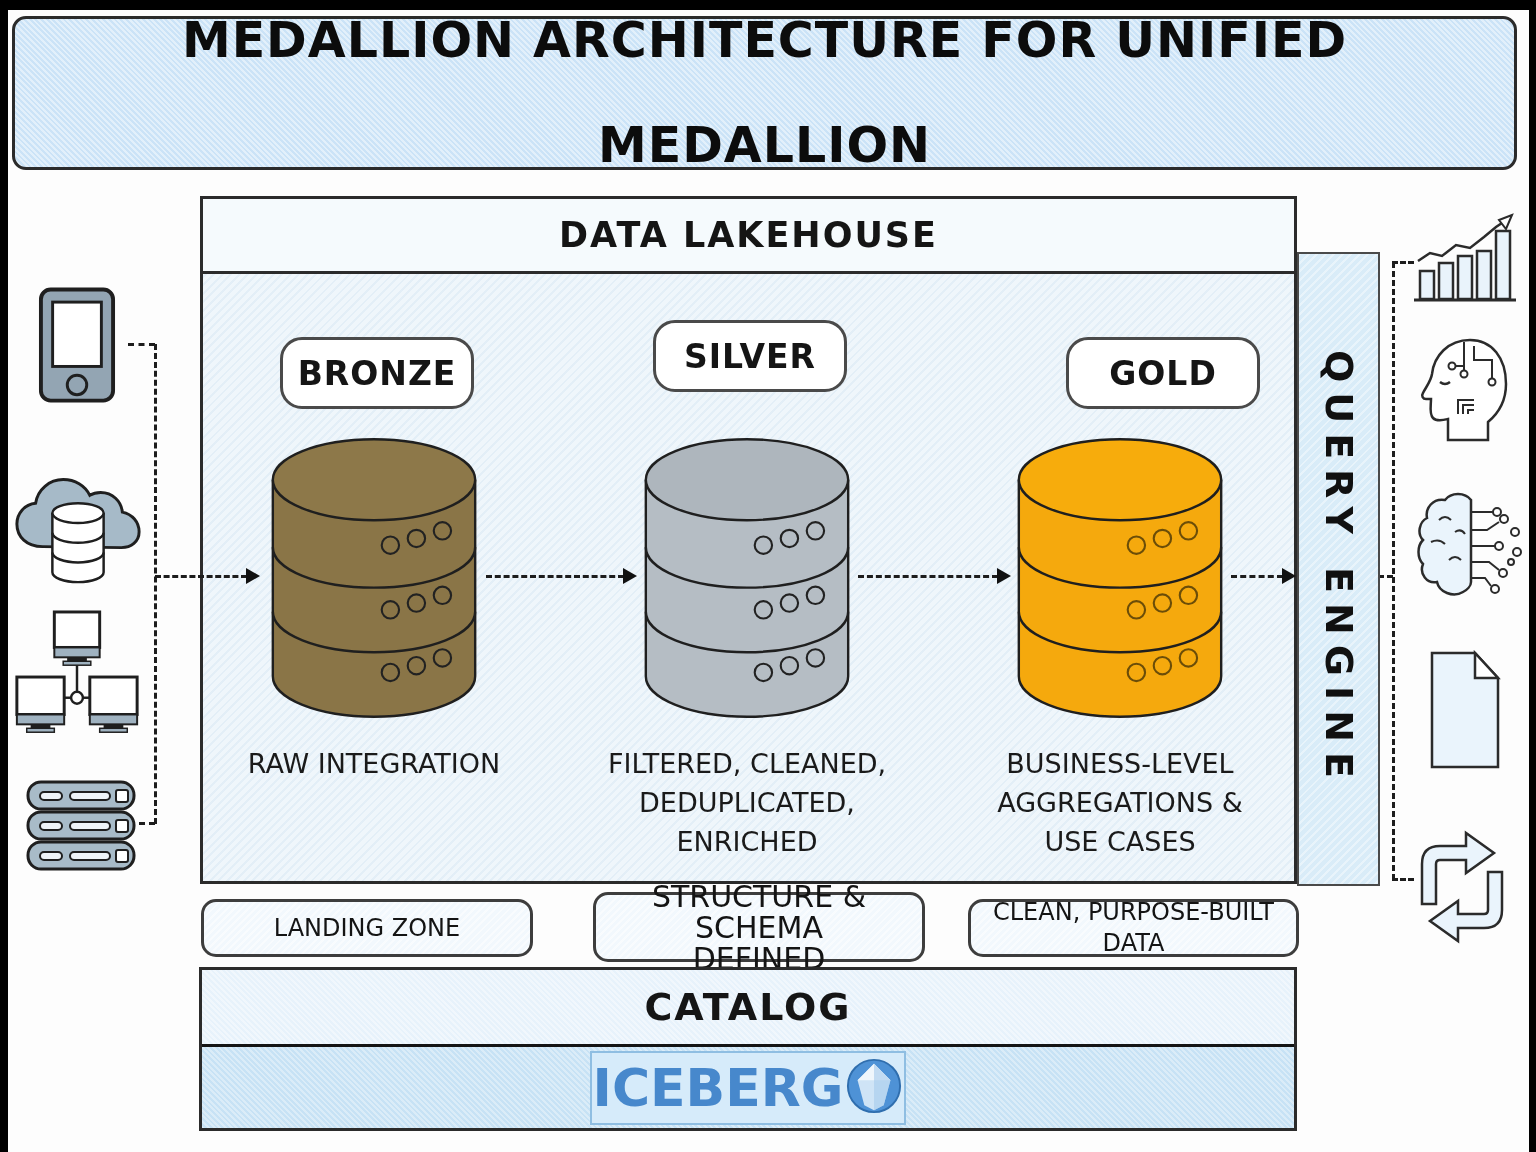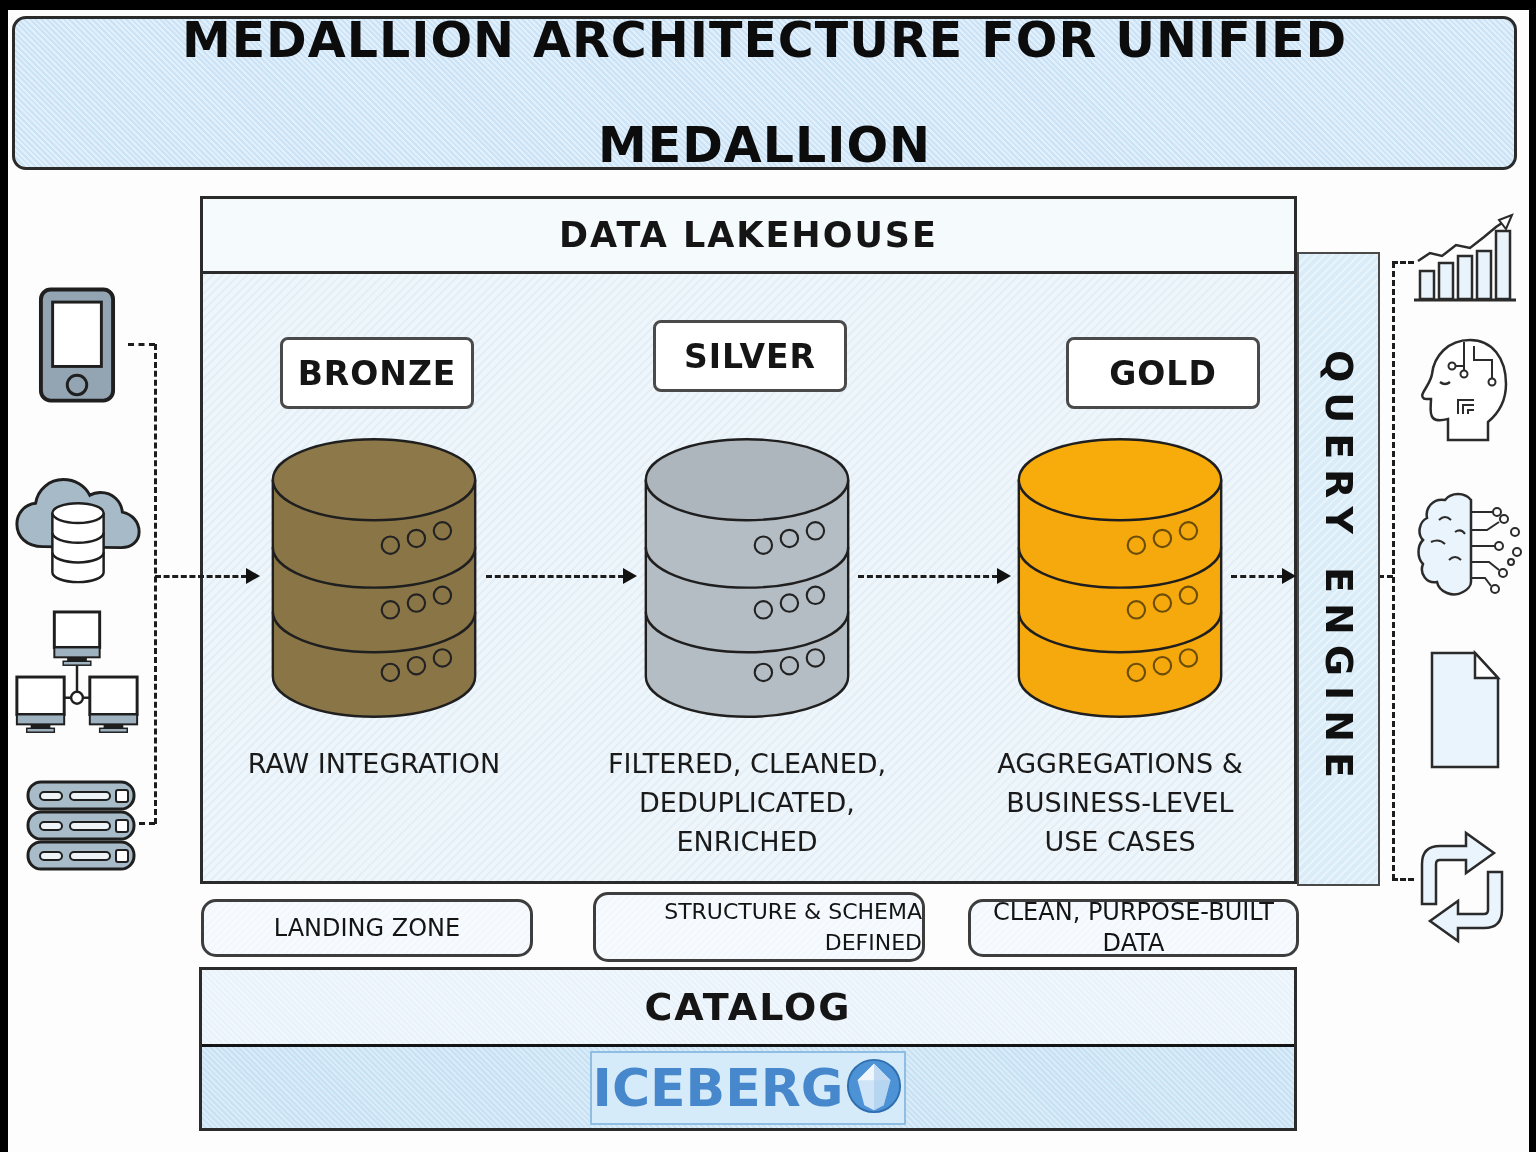--- a/index.html
+++ b/index.html
@@ -26,21 +26,21 @@
     left:200px;top:196px;width:1091px;height:682px;border:3px solid #2b2b2b;
     background:#eff6fb;
     background-image:repeating-linear-gradient(135deg,rgba(185,212,233,.22) 0 2px,transparent 2px 6px);
   }
   .lakehouse-header{
     left:200px;top:196px;width:1091px;height:72px;border:3px solid #2b2b2b;
     background:#f5fafd;display:flex;align-items:center;justify-content:center;
     font-size:35px;font-weight:600;letter-spacing:2px;
   }
   .badge{
-    width:188px;height:66px;border:3px solid #4a4a4a;border-radius:8px;background:#fff;
+    width:188px;height:66px;border:3px solid #4a4a4a;border-radius:22px;background:#fff;
     display:flex;align-items:center;justify-content:center;
     font-size:33px;font-weight:700;letter-spacing:1px;
   }
   .badge.bronze{left:280px;top:337px;}
   .badge.silver{left:653px;top:320px;}
   .badge.gold{left:1026px;top:337px;margin-left:40px;}
   .cyl{width:212px;height:290px;}
   .cyl.bronze{left:268px;top:433px;}
   .cyl.silver{left:641px;top:433px;}
   .cyl.gold{left:1014px;top:433px;}
@@ -63,21 +63,21 @@
     writing-mode:vertical-rl;font-size:38px;font-weight:600;letter-spacing:10px;color:#101010;white-space:nowrap;
   }
   
   .note{
     border:3px solid #3d3d3d;border-radius:15px;background:#f2f8fd;
     background-image:repeating-linear-gradient(135deg,rgba(255,255,255,.5) 0 2px,transparent 2px 5px);
     display:flex;flex-direction:column;align-items:center;justify-content:center;
     font-size:24px;line-height:31px;text-align:center;color:#141414;
   }
   .note.n1{left:201px;top:899px;width:326px;height:52px;}
-  .note.n2{left:593px;top:892px;width:326px;height:64px;font-size:22px;align-items:flex-end;}
+  .note.n2{left:593px;top:892px;width:326px;height:64px;font-size:30px;}
   .note.n3{left:968px;top:899px;width:325px;height:52px;}
   
   .catalog{left:199px;top:967px;width:1092px;height:158px;border:3px solid #2b2b2b;background:#c7e2f5;}
   .catalog-top{
     position:absolute;left:0;top:0;width:100%;height:74px;border-bottom:3px solid #141414;
     background:#e7f2fb;background-image:repeating-linear-gradient(45deg,rgba(255,255,255,.4) 0 2px,transparent 2px 4px);
     display:flex;align-items:center;justify-content:center;font-size:38px;font-weight:600;letter-spacing:2px;
   }
   .catalog-bottom{
     position:absolute;left:0;top:77px;width:100%;height:81px;
@@ -181,22 +181,22 @@
 
   <div class="abs desc d1">
     <div>RAW INTEGRATION</div>
   </div>
   <div class="abs desc d2">
     <div>FILTERED, CLEANED,</div>
     <div>DEDUPLICATED,</div>
     <div>ENRICHED</div>
   </div>
   <div class="abs desc d3">
+    <div>BUSINESS-LEVEL</div>
     <div>AGGREGATIONS &amp;</div>
-    <div>BUSINESS-LEVEL</div>
     <div>USE CASES</div>
   </div>
 
   <div class="abs hdash" style="left:155px;top:575px;width:92px;"></div>
   <div class="abs ahead" style="left:246px;top:568px;"></div>
   <div class="abs hdash" style="left:486px;top:575px;width:138px;"></div>
   <div class="abs ahead" style="left:623px;top:568px;"></div>
   <div class="abs hdash" style="left:858px;top:575px;width:140px;"></div>
   <div class="abs ahead" style="left:997px;top:568px;"></div>
   <div class="abs hdash" style="left:1231px;top:575px;width:52px;"></div>

